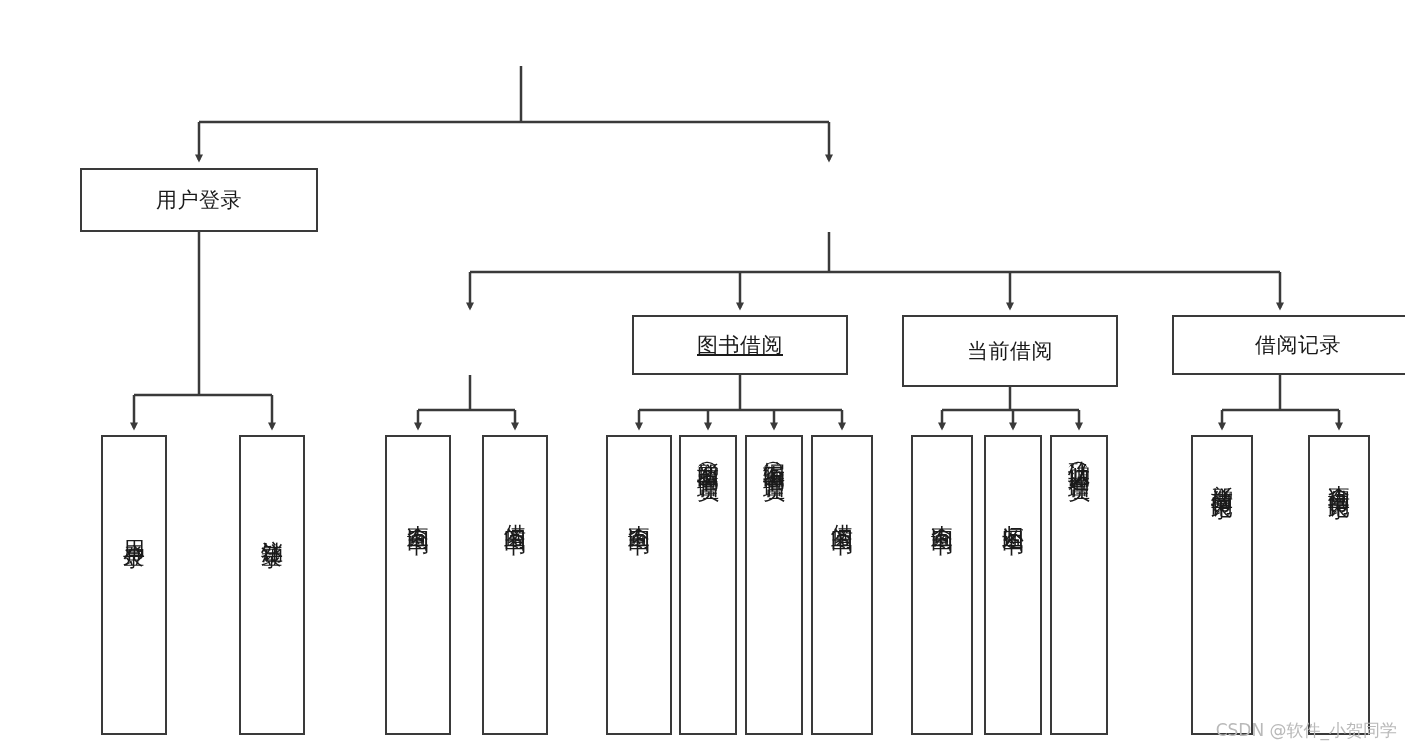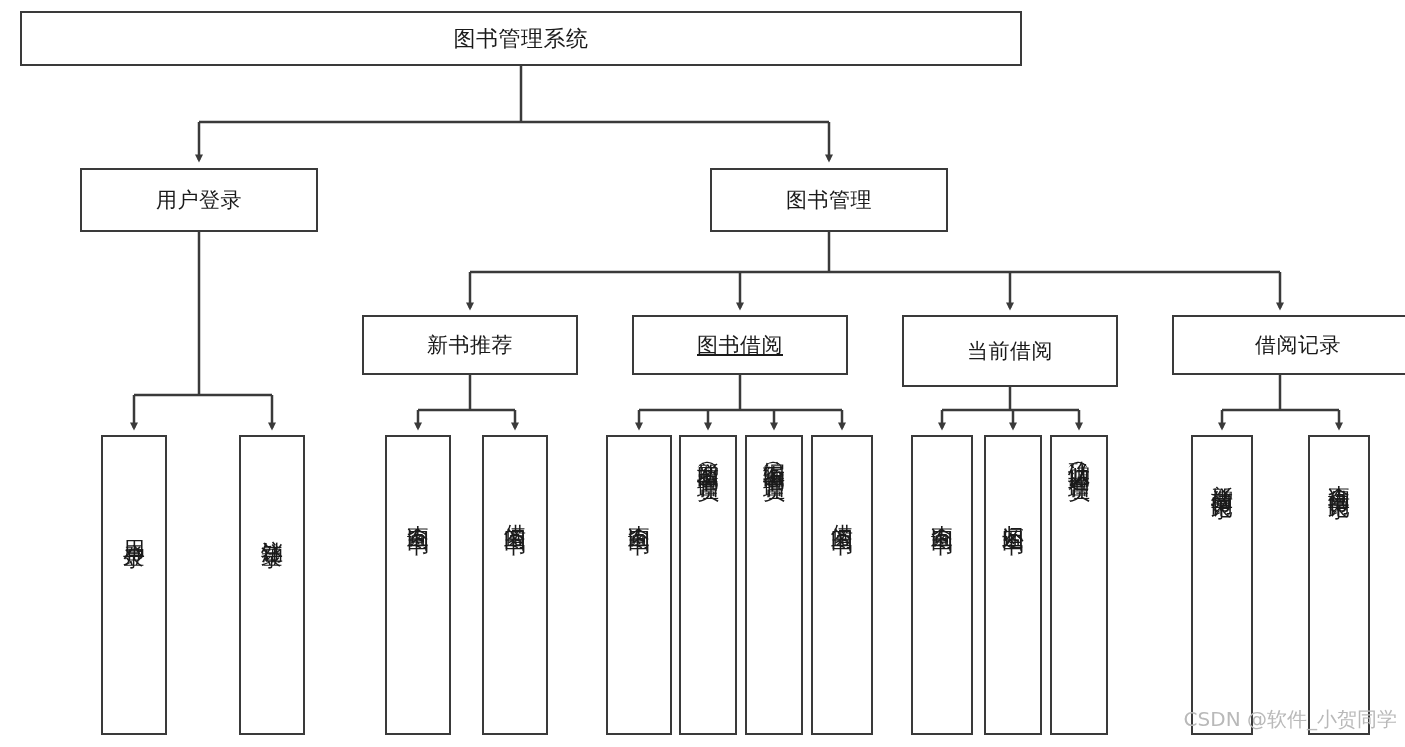--- a/index.html
+++ b/index.html
@@ -56,22 +56,22 @@
     writing-mode: vertical-rl;
     text-orientation: upright;
     font-size: 22px;
     line-height: 1.0;
     letter-spacing: 3px;
     white-space: nowrap;
   }
   #watermark {
     position: absolute;
     right: 8px;
-    bottom: 14px;
-    font-size: 20px;
+    bottom: 5px;
+    font-size: 17px;
     color: #b9b9b9;
     font-family: "DejaVu Sans", "Liberation Sans", sans-serif;
     white-space: nowrap;
     pointer-events: none;
     margin-left: 48px;
   }
 </style>
 </head>
 <body>
 
@@ -120,34 +120,25 @@
       <path d="M 1013,410 L 1013,428" marker-end="url(#arrow)"></path>
       <path d="M 1079,410 L 1079,428" marker-end="url(#arrow)"></path>
 
       <path d="M 1280,375 L 1280,410"></path>
       <path d="M 1222,410 L 1339,410"></path>
       <path d="M 1222,410 L 1222,428" marker-end="url(#arrow)"></path>
       <path d="M 1339,410 L 1339,428" marker-end="url(#arrow)"></path>
     </g>
   </svg>
 
-  <div class="node horiz root" style="left:20px; top:11px; width:1002px; height:55px;">
-    <span class="label">图书管理系统</span>
-  </div>
 
   <div class="node horiz" style="left:80px; top:168px; width:238px; height:64px;">
     <span class="label">用户登录</span>
   </div>
-  <div class="node horiz" style="left:710px; top:168px; width:238px; height:64px;">
-    <span class="label">图书管理</span>
-  </div>
 
-  <div class="node horiz" style="left:362px; top:315px; width:216px; height:60px;">
-    <span class="label">新书推荐</span>
-  </div>
   <div class="node horiz" style="left:632px; top:315px; width:216px; height:60px;text-decoration:underline;">
     <span class="label">图书借阅</span>
   </div>
   <div class="node horiz" style="left:902px; top:315px; width:216px; height:72px;">
     <span class="label">当前借阅</span>
   </div>
   <div class="node horiz" style="left:1172px; top:315px; width:252px; height:60px;">
     <span class="label">借阅记录</span>
   </div>
 

